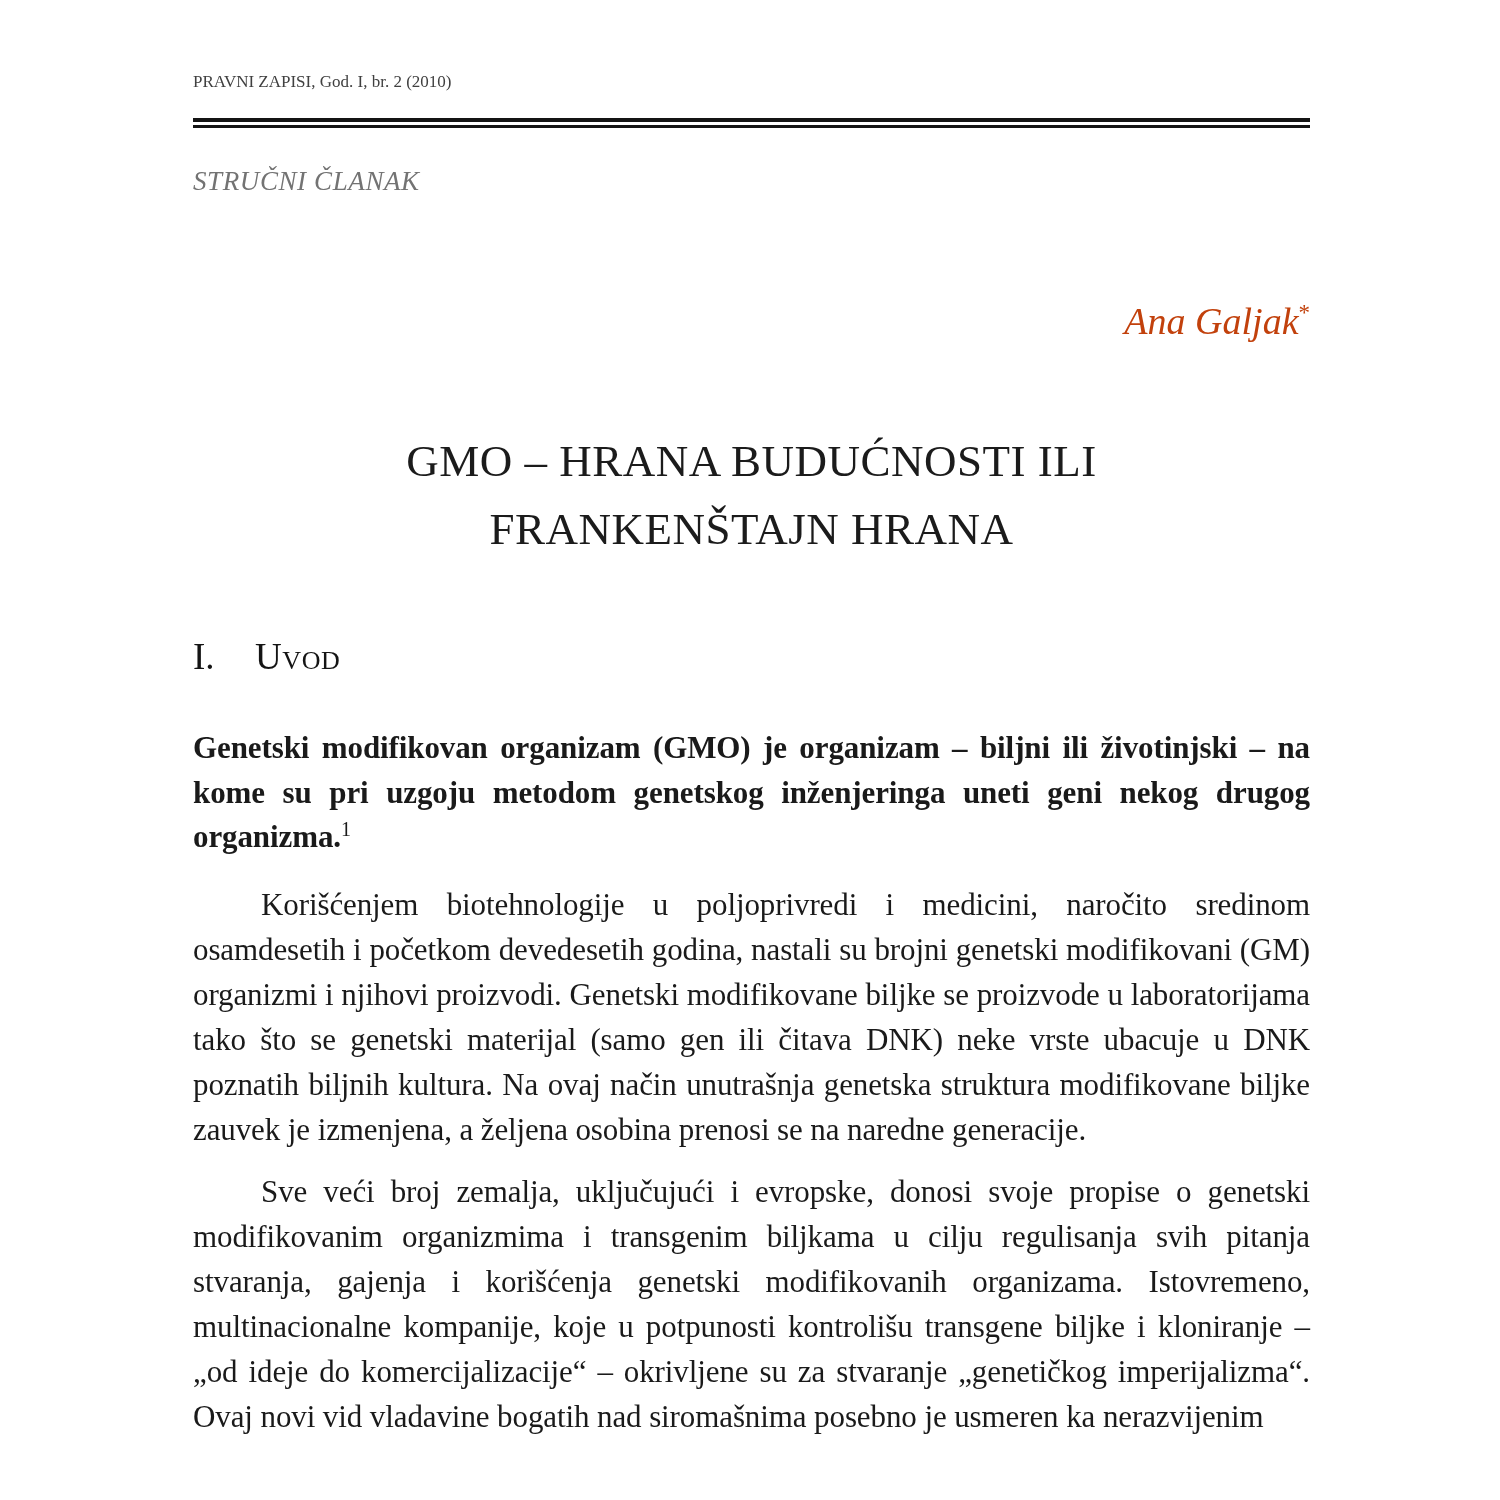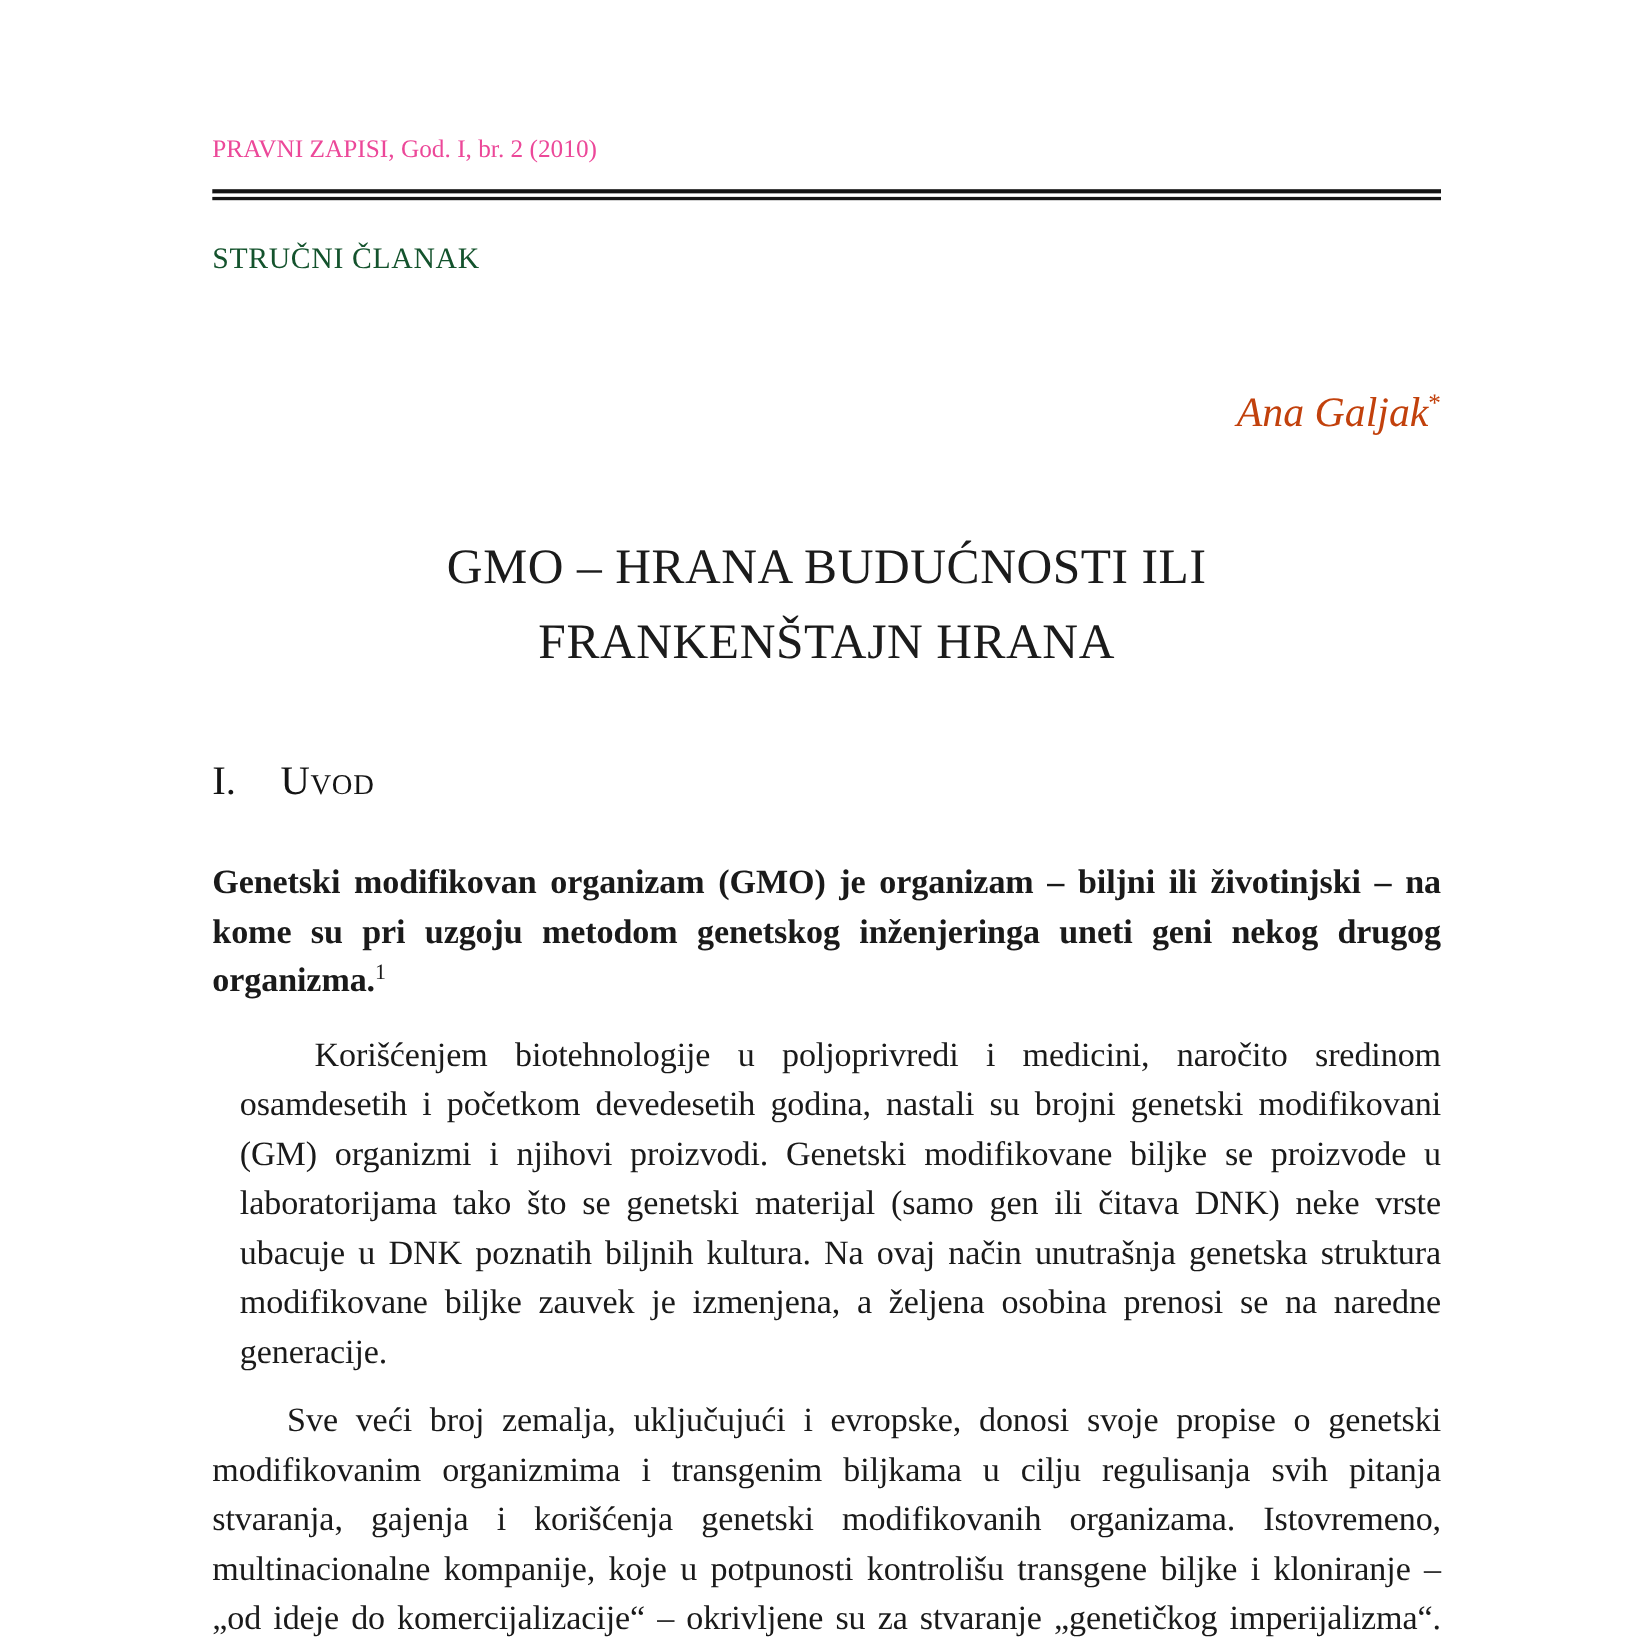--- a/index.html
+++ b/index.html
@@ -18,24 +18,24 @@
   }
   .content {
     position: absolute;
     left: 193px;
     top: 0;
     width: 1117px;
   }
 
   
   .runninghead {
-    padding-top: 118px;
-    font-size: 23px;
+    padding-top: 64px;
+    font-size: 17px;
     line-height: 35px;
-    color: #ec4899;
+    color: #404040;
   }
   .runninghead div {
     white-space: nowrap;
   }
 
   
   .rule-wrap {
     margin-top: 19px;
   }
   .rule-thick {
@@ -49,21 +49,22 @@
   .rule-thin {
     height: 3px;
     background: #141414;
   }
 
   
   .article-kind {
     margin-top: 38px;
     font-size: 27px;
     letter-spacing: 0.6px;
-    color: #14532d;
+    color: #737373;
+    font-style: italic;
   }
 
   
   .author {
     margin-top: 102px;
     text-align: right;
     font-style: italic;
     font-size: 38px;
     color: #c2410c;
   }
@@ -126,21 +127,20 @@
     margin-top: 17px;
     text-indent: 68px;
     font-size: 31px;
     line-height: 45px;
     text-align: justify;
     text-justify: inter-word;
     letter-spacing: -0.1px;
   }
   p.body:first-of-type {
     margin-top: 22px;
-    margin-left: 25px;
   }
 </style>
 </head>
 <body>
 
 <div class="page">
   <div class="content">
 
     <div class="runninghead">
       <div>PRAVNI ZAPISI, God. I, br. 2 (2010)</div>

